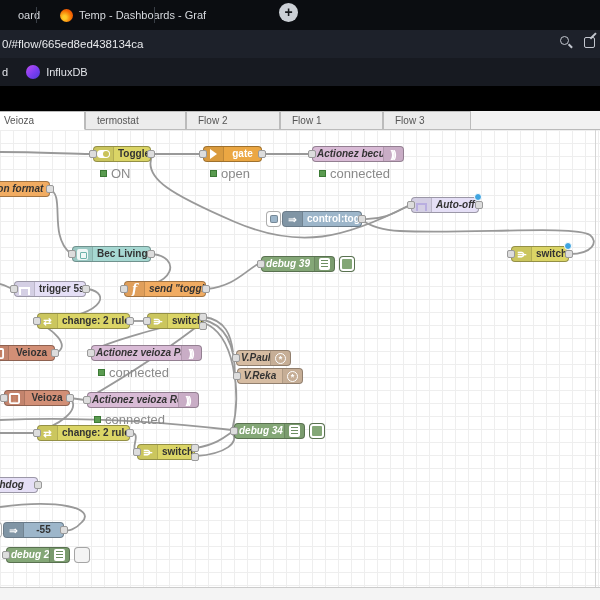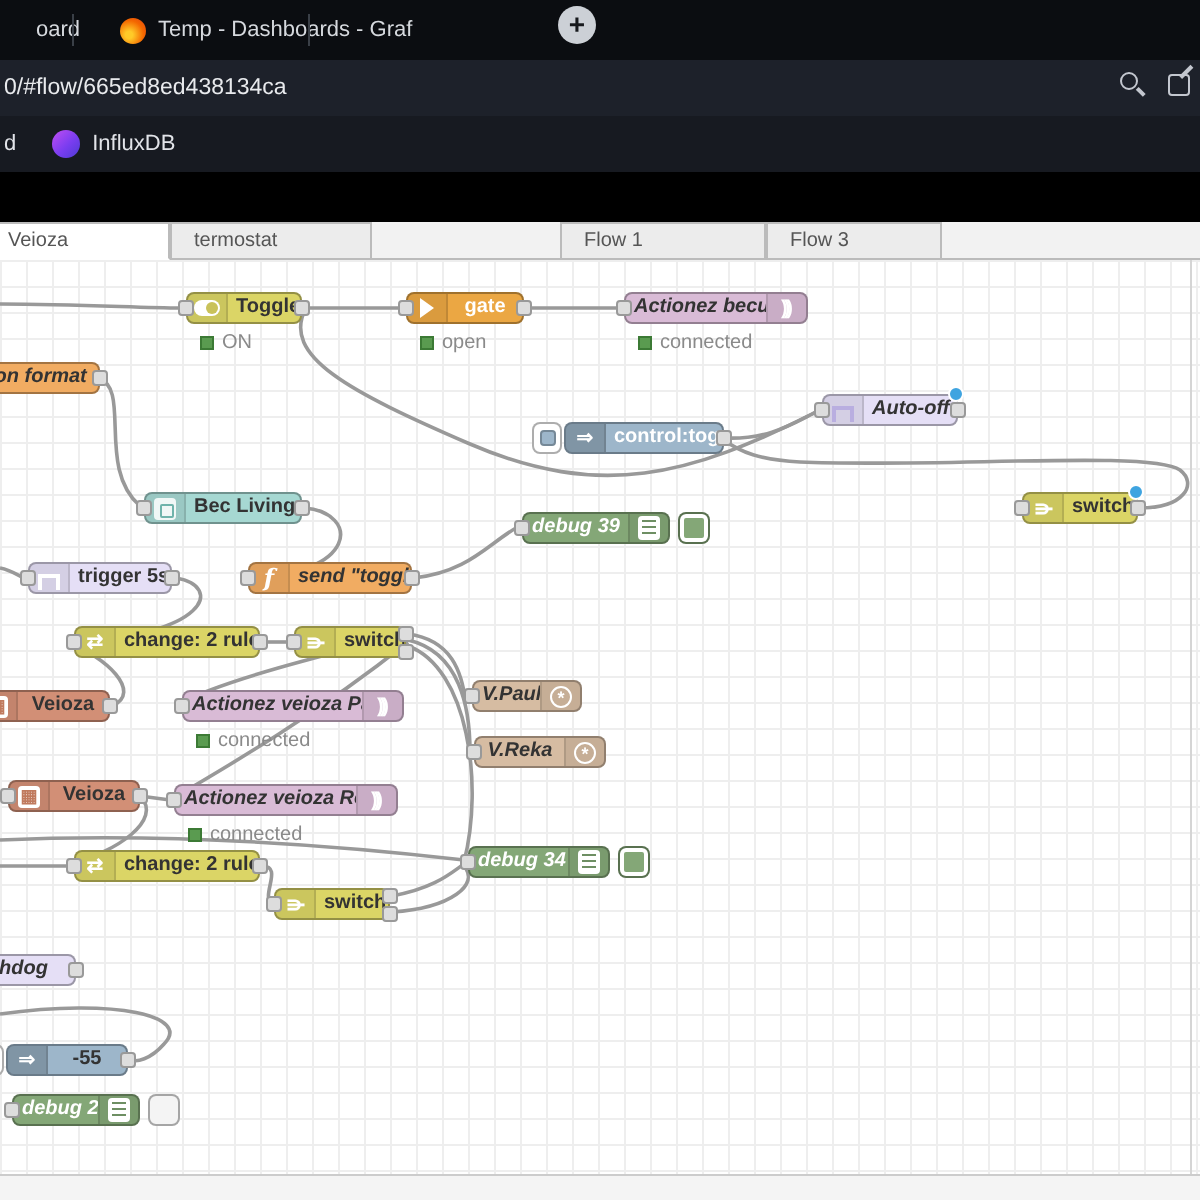--- a/index.html
+++ b/index.html
@@ -81,21 +81,21 @@
   .handbox-glyph { width:11px; height:11px; background:rgba(255,255,255,.85); border-radius:2px; position:relative; }
   .handbox-glyph::after { content:""; position:absolute; left:3px; top:3px; width:5px; height:5px; border:1px solid #6fb3ab; border-radius:1px; }
 
   
   .lbtn { position:absolute; width:15px; height:16px; background:#fff; border:1px solid rgba(0,0,0,.32); border-radius:4px; }
   .lbtn .sq { position:absolute; left:3px; top:3px; width:8px; height:8px; background:#9db6ca; border:1px solid rgba(0,0,0,.25); border-radius:2px; }
   .dbtn { position:absolute; width:16px; height:16px; border:1px solid rgba(0,0,0,.32); border-radius:4px; }
   .dbtn.on { background:#84a777; box-shadow:inset 0 0 0 2px #fff; }
   .dbtn.off { background:#f4f4f4; }
 
-  .status { position:absolute; display:flex; align-items:center; font-size:10px; color:#8a8a8a; white-space:nowrap; }
+  .status { position:absolute; display:flex; align-items:center; font-size:13px; color:#8a8a8a; white-space:nowrap; }
   .status .dot { width:7px; height:7px; background:#5a9b50; border:1px solid #3c7a35; margin-right:4px; }
 </style>
 </head>
 <body>
 
 <div id="screen">
 
   <div id="tabstrip">
     <div class="btab" style="left:2px">
       <span>oard</span>
@@ -119,20 +119,21 @@
     <span style="padding-left:2px">d</span>
     <span class="influx-ico"></span>
     <span>InfluxDB</span>
   </div>
 
   <div id="nr-header"></div>
 
   <div id="flowtabs">
     <div class="ftab active" style="left:-8px;width:93px"><span>Veioza</span></div>
     <div class="ftab" style="left:85px;width:101px"><span>termostat</span></div>
+    <div class="ftab" style="left:186px;width:94px"><span>Flow 2</span></div>
     <div class="ftab" style="left:280px;width:103px"><span>Flow 1</span></div>
     <div class="ftab" style="left:383px;width:88px"><span>Flow 3</span></div>
   </div>
 
   <div id="canvas">
 
     <svg id="wires" viewBox="0 0 600 457">
       <path d="M0,22 C40,22 70,24 90,24"></path>
       <path d="M153,24 L200,24"></path>
       <path d="M262,24 L309,24"></path>
@@ -261,21 +262,21 @@
       <span class="lbl it">Actionez veioza Paul</span>
       <span class="nicon r">
           <span class="wifi-glyph">)))</span>
         </span>
     </div>
     <div class="status" style="left:98px;top:235px">
         <span class="dot"></span>
         <span>connected</span>
       </div>
 
-    <div class="node c-tan" style="left:236px;top:210px;width:55px">
+    <div class="node c-tan" style="left:236px;top:220px;width:55px">
       <span class="port pin"></span>
       <span class="lbl it">V.Paul</span>
       <span class="nicon r">
           <span class="rose-glyph">*</span>
         </span>
     </div>
 
     <div class="node c-tan" style="left:237px;top:238px;width:66px">
       <span class="port pin"></span>
       <span class="lbl it">V.Reka</span>

